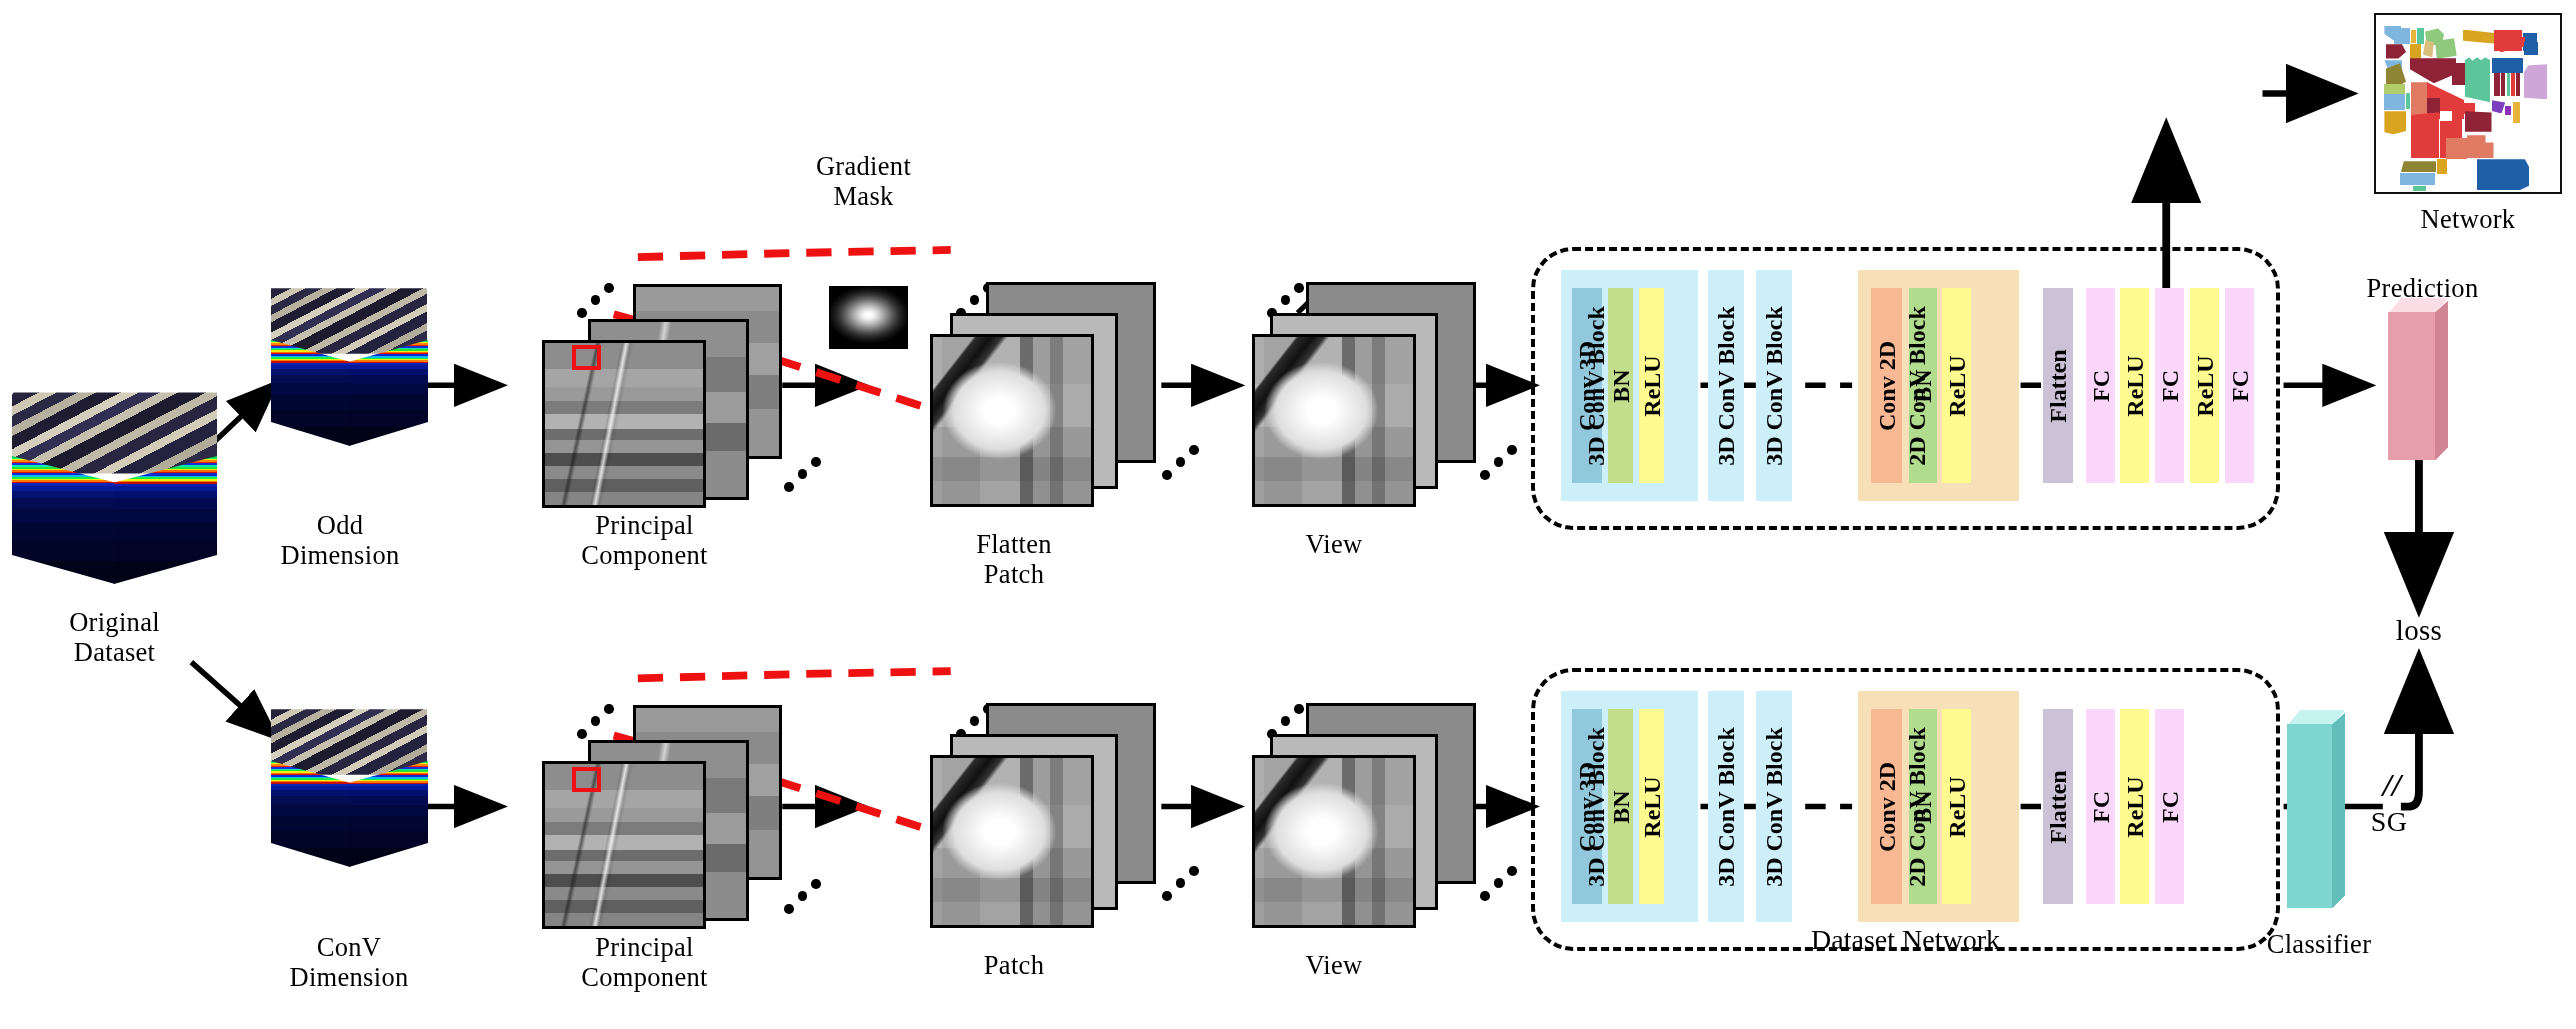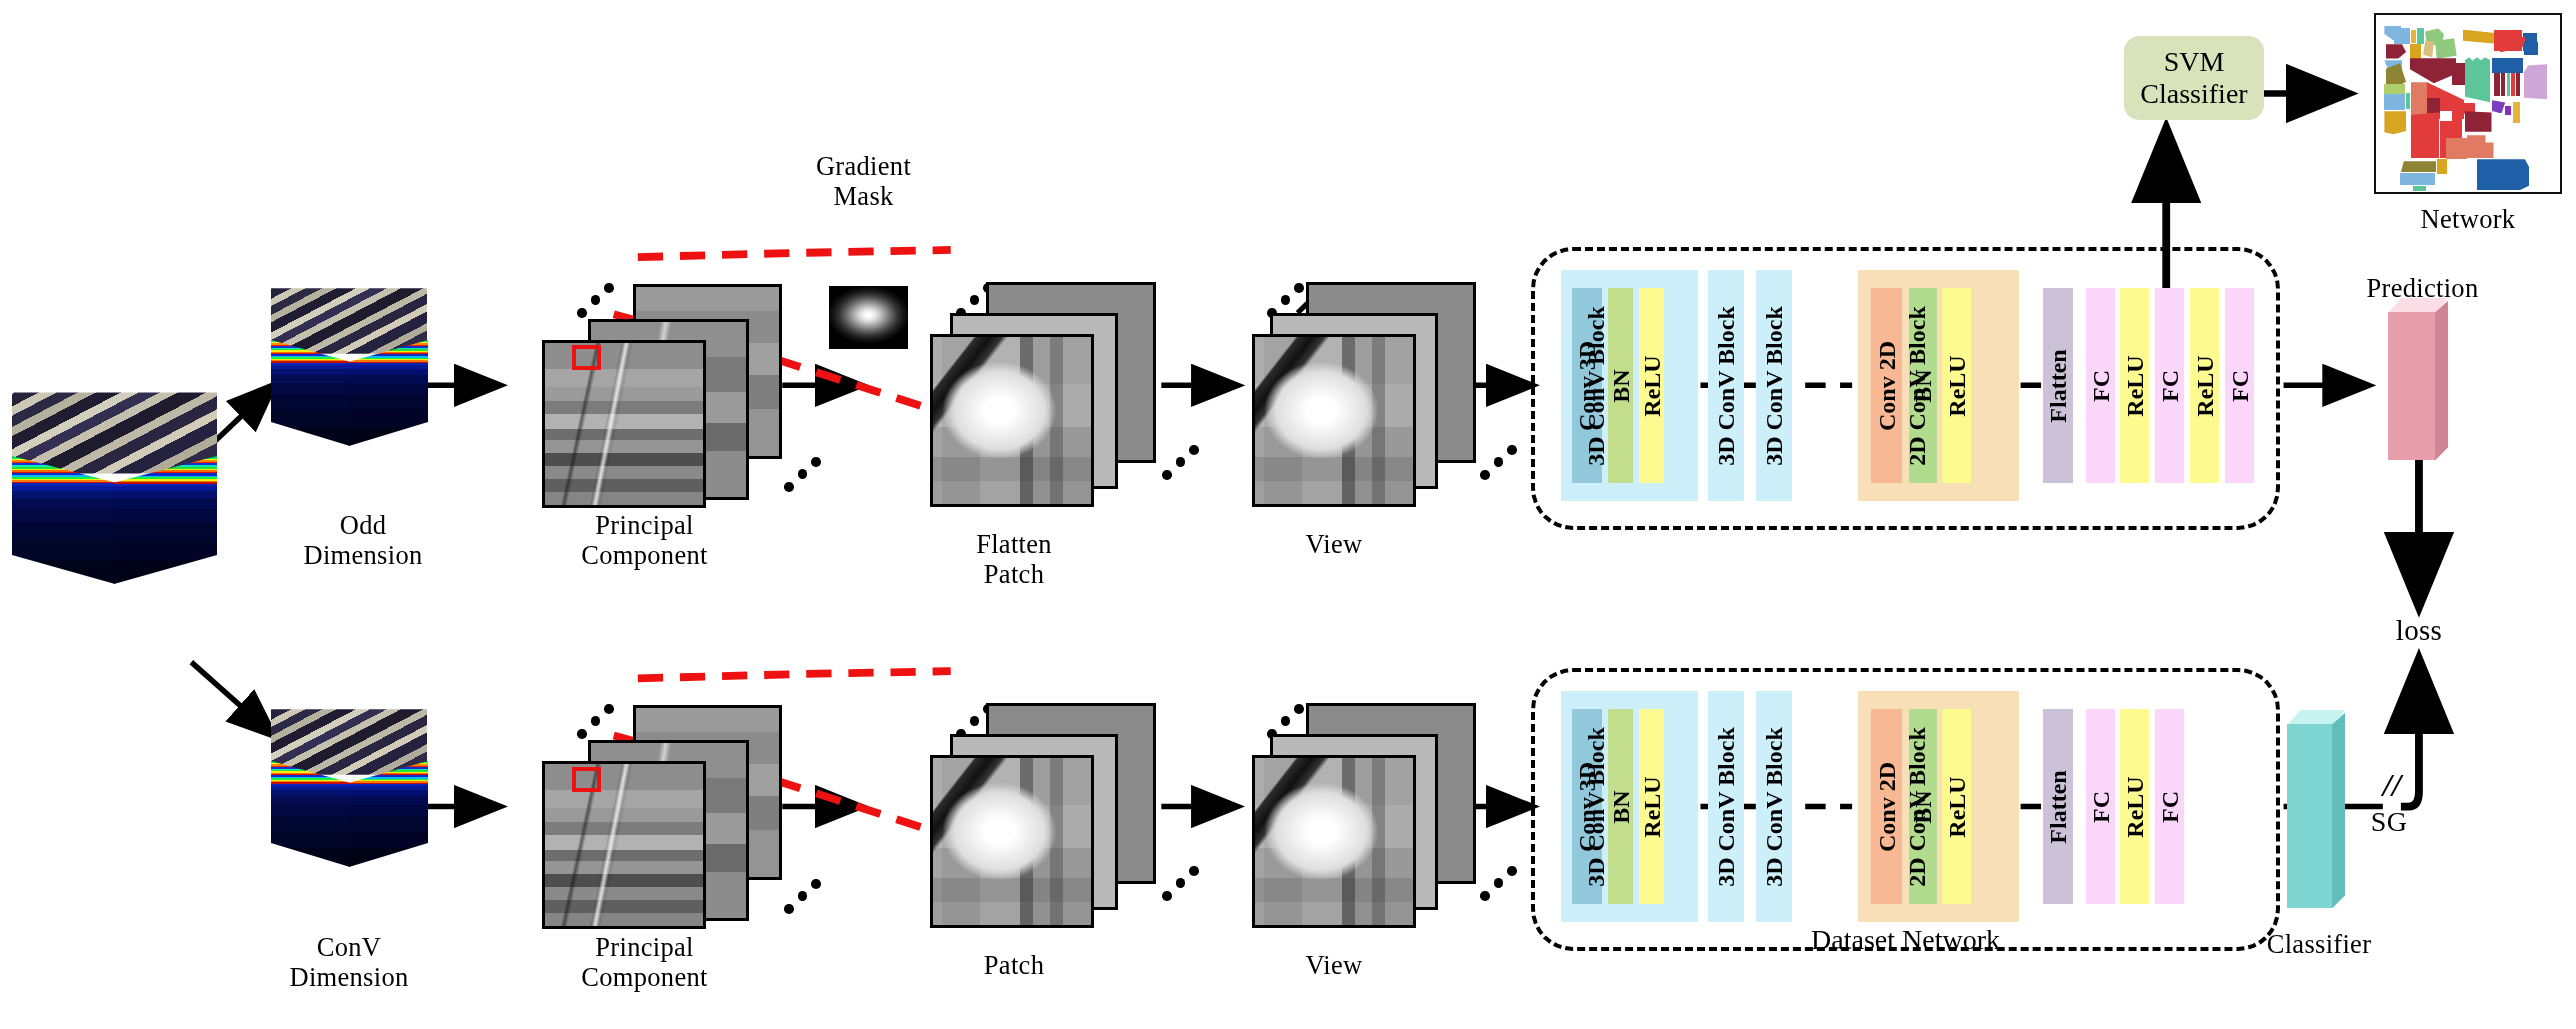--- a/index.html
+++ b/index.html
@@ -261,37 +261,39 @@
             linear-gradient(117deg,#26233a 0 7%,#cdc7b4 7% 12%,#2c2945 12% 18%,#b6b09e 18% 23%,
             #201d32 23% 30%,#d4cfbc 30% 35%,#332f53 35% 41%,#c5bfad 41% 46%,
             #1e1b2f 46% 54%,#beb8a6 54% 59%,#2a2641 59% 66%,#d1cbb8 66% 71%,
             #25223f 71% 79%,#b1ab9a 79% 84%,#2e2a48 84% 91%,#c7c1af 91% 96%,#22201f 96% 100%);"></div>
     </div>
     <div class="spec-l abs" style="left:0;top:71px;width:103px;height:128px;
         clip-path: polygon(0 0, 100% 26.5px, 100% 100%, 0 calc(100% - 29px));"></div>
     <div class="spec-r abs" style="left:102px;top:71px;width:103px;height:128px;
         clip-path: polygon(0 26.5px, 100% 0, 100% calc(100% - 29px), 0 100%);"></div>
   </div>
+  <div class="lbl" style="left:12px; top:608px; width:205px;">Original
+Dataset</div>
 
   <div class="cube abs" style="left:271px; top:283px; width:156px; height:162px;">
     <div class="abs" style="left:0;top:0;width:156px;height:72px;overflow:hidden;">
       <div class="abs" style="left:-30px;top:-25px;width:217px;height:126px;
           transform:skewX(-43deg) scaleY(0.52);transform-origin:50% 50%;
           background:
             linear-gradient(117deg,#26233a 0 7%,#cdc7b4 7% 12%,#2c2945 12% 18%,#b6b09e 18% 23%,
             #201d32 23% 30%,#d4cfbc 30% 35%,#332f53 35% 41%,#c5bfad 41% 46%,
             #1e1b2f 46% 54%,#beb8a6 54% 59%,#2a2641 59% 66%,#d1cbb8 66% 71%,
             #25223f 71% 79%,#b1ab9a 79% 84%,#2e2a48 84% 91%,#c7c1af 91% 96%,#22201f 96% 100%);"></div>
     </div>
     <div class="spec-l abs" style="left:0;top:57px;width:79px;height:106px;
         clip-path: polygon(0 0, 100% 21.7px, 100% 100%, 0 calc(100% - 24px));"></div>
     <div class="spec-r abs" style="left:78px;top:57px;width:79px;height:106px;
         clip-path: polygon(0 21.7px, 100% 0, 100% calc(100% - 24px), 0 100%);"></div>
   </div>
-  <div class="lbl" style="left:285px; top:511px; width:156px;">Odd
+  <div class="lbl" style="left:262px; top:511px; width:156px;">Odd
 Dimension</div>
 
   <div class="cube abs" style="left:271px; top:704px; width:156px; height:162px;">
     <div class="abs" style="left:0;top:0;width:156px;height:72px;overflow:hidden;">
       <div class="abs" style="left:-30px;top:-25px;width:217px;height:126px;
           transform:skewX(-43deg) scaleY(0.52);transform-origin:50% 50%;
           background:
             linear-gradient(117deg,#26233a 0 7%,#cdc7b4 7% 12%,#2c2945 12% 18%,#b6b09e 18% 23%,
             #201d32 23% 30%,#d4cfbc 30% 35%,#332f53 35% 41%,#c5bfad 41% 46%,
             #1e1b2f 46% 54%,#beb8a6 54% 59%,#2a2641 59% 66%,#d1cbb8 66% 71%,
@@ -526,22 +528,20 @@
                 clip-path:polygon(0 100%, 13.2px 0, 100% 0, 45px 100%);"></div>
     <div class="face" style="left:0;top:14.4px;width:45px;height:184px;background:#7fd5d2;"></div>
     <div class="face" style="left:45px;top:2.4px;width:13.2px;height:196px;background:#63bdbb;
                 clip-path:polygon(0 12px, 100% 0, 100% calc(100% - 13.2px), 0 100%);"></div>
   </div>
   <div class="lbl" style="left:2244px; top:930px; width:150px;">Classifier</div>
 
   <div class="lbl" style="left:2362px; top:767px; width:60px; font-size:32.5px; font-weight:bold; font-style:italic;">//</div>
   <div class="lbl" style="left:2353px; top:806px; width:72px; font-size:28px;">SG</div>
 
-  <div class="svmbox" style="left:2124px; top:36px; width:140px; height:84px;">SVM
-Classifier</div>
 
   <div class="resultbox" style="left:2374px; top:13.2px; width:188px; height:181px;">
 
     <div class="rg" style="left:8.4px;top:10.8px;width:17px;height:14.4px;background:#7eb6e0;clip-path:polygon(0 0,100% 0,100% 60%,55% 100%,0 55%);"></div>
     <div class="rg" style="left:18px;top:13.2px;width:15.6px;height:15.6px;background:#7eb6e0;"></div>
     <div class="rg" style="left:35px;top:14.4px;width:4.8px;height:13.2px;background:#e8b33a;"></div>
     <div class="rg" style="left:41px;top:13.2px;width:7.2px;height:15.6px;background:#5dc59a;"></div>
     <div class="rg" style="left:49px;top:13.2px;width:19px;height:17px;background:#8fc97e;clip-path:polygon(0 18%,70% 0,100% 35%,88% 100%,10% 100%);"></div>
     <div class="rg" style="left:87px;top:14.4px;width:36px;height:14.4px;background:#d9a520;clip-path:polygon(0 0,100% 28%,100% 100%,0 78%);"></div>
     <div class="rg" style="left:118px;top:14.4px;width:28px;height:21.7px;background:#e23b3b;"></div>

